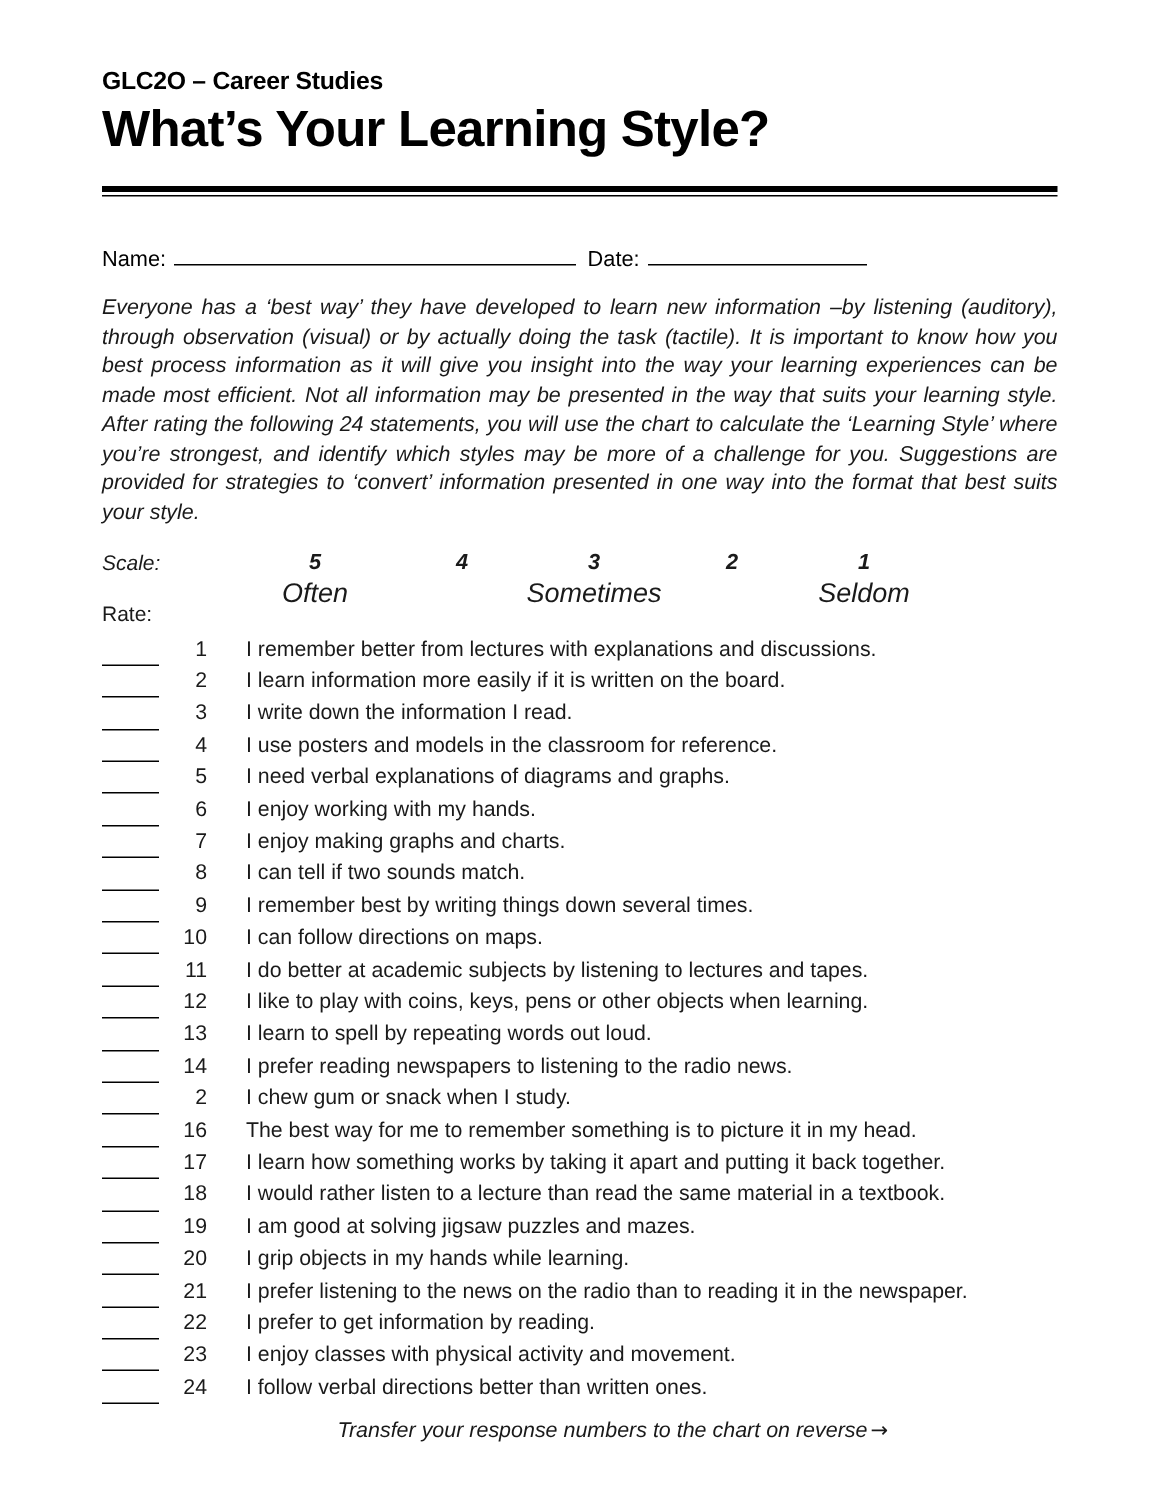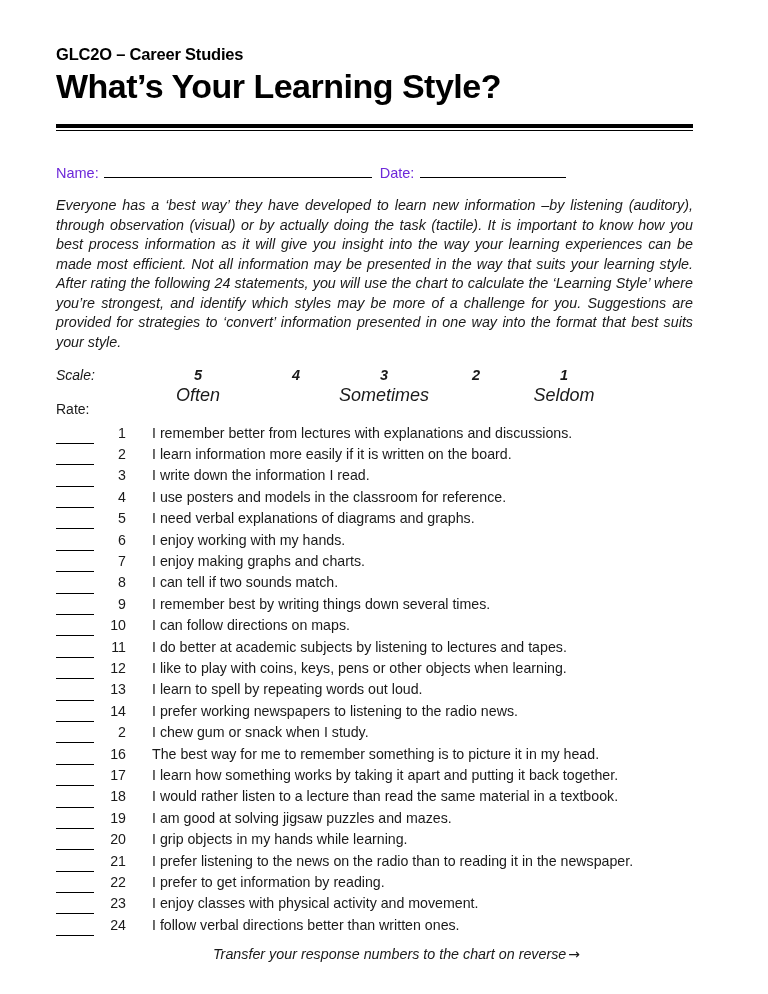--- a/index.html
+++ b/index.html
@@ -17,21 +17,21 @@
   }
   .page {
     position: absolute;
     left: 0; top: 0;
     width: 768px;
     height: 994px;
     background: #fff;
   }
   .content {
     position: absolute;
-    left: 56px;
+    left: 68px;
     top: 44px;
     width: 637px;
   }
 
   
   .course-line {
     font-family: "Liberation Sans", sans-serif;
     font-weight: bold;
     font-size: 16.5px;
     letter-spacing: -0.2px;
@@ -75,21 +75,21 @@
 
   
   .namedate {
     margin-top: 14px;
     font-size: 14.5px;
     line-height: 1.2;
     display: flex;
     align-items: baseline;
     white-space: nowrap;
   }
-  .nd-label { color: #6d28d9; margin-top: 19px; }
+  .nd-label { color: #000000; margin-top: 19px; }
   .nd-blank {
     display: inline-block;
     border-bottom: 1.3px solid #000;
     height: 13px;
   }
   .nd-blank.name { width: 268px; margin-left: 5px; }
   .nd-blank.date { width: 146px; margin-left: 6px; }
   .nd-gap { width: 8px; display: inline-block; }
 
   
@@ -316,21 +316,21 @@
           <span class="stmt-text">I like to play with coins, keys, pens or other objects when learning.</span>
         </div>
         <div class="stmt-row">
           <span class="stmt-blank"></span>
           <span class="stmt-num">13</span>
           <span class="stmt-text">I learn to spell by repeating words out loud.</span>
         </div>
         <div class="stmt-row">
           <span class="stmt-blank"></span>
           <span class="stmt-num">14</span>
-          <span class="stmt-text">I prefer working newspapers to listening to the radio news.</span>
+          <span class="stmt-text">I prefer reading newspapers to listening to the radio news.</span>
         </div>
         <div class="stmt-row">
           <span class="stmt-blank"></span>
           <span class="stmt-num">2</span>
           <span class="stmt-text">I chew gum or snack when I study.</span>
         </div>
         <div class="stmt-row">
           <span class="stmt-blank"></span>
           <span class="stmt-num">16</span>
           <span class="stmt-text">The best way for me to remember something is to picture it in my head.</span>

